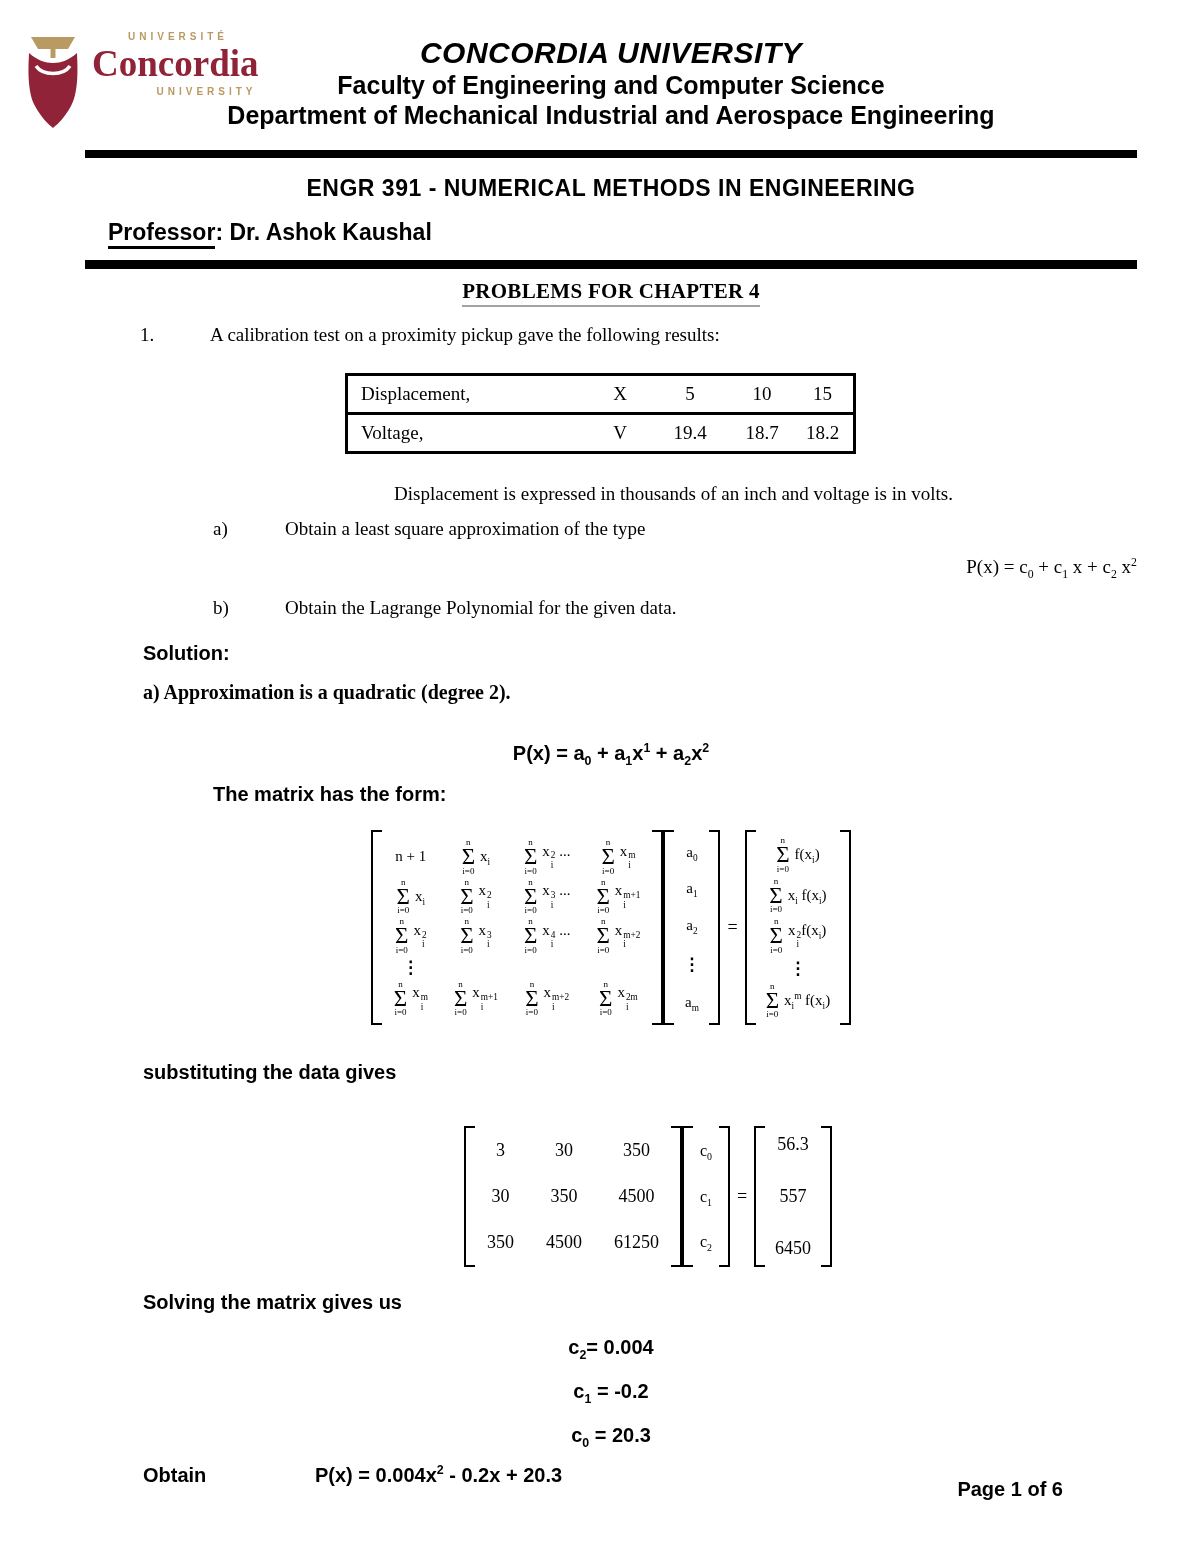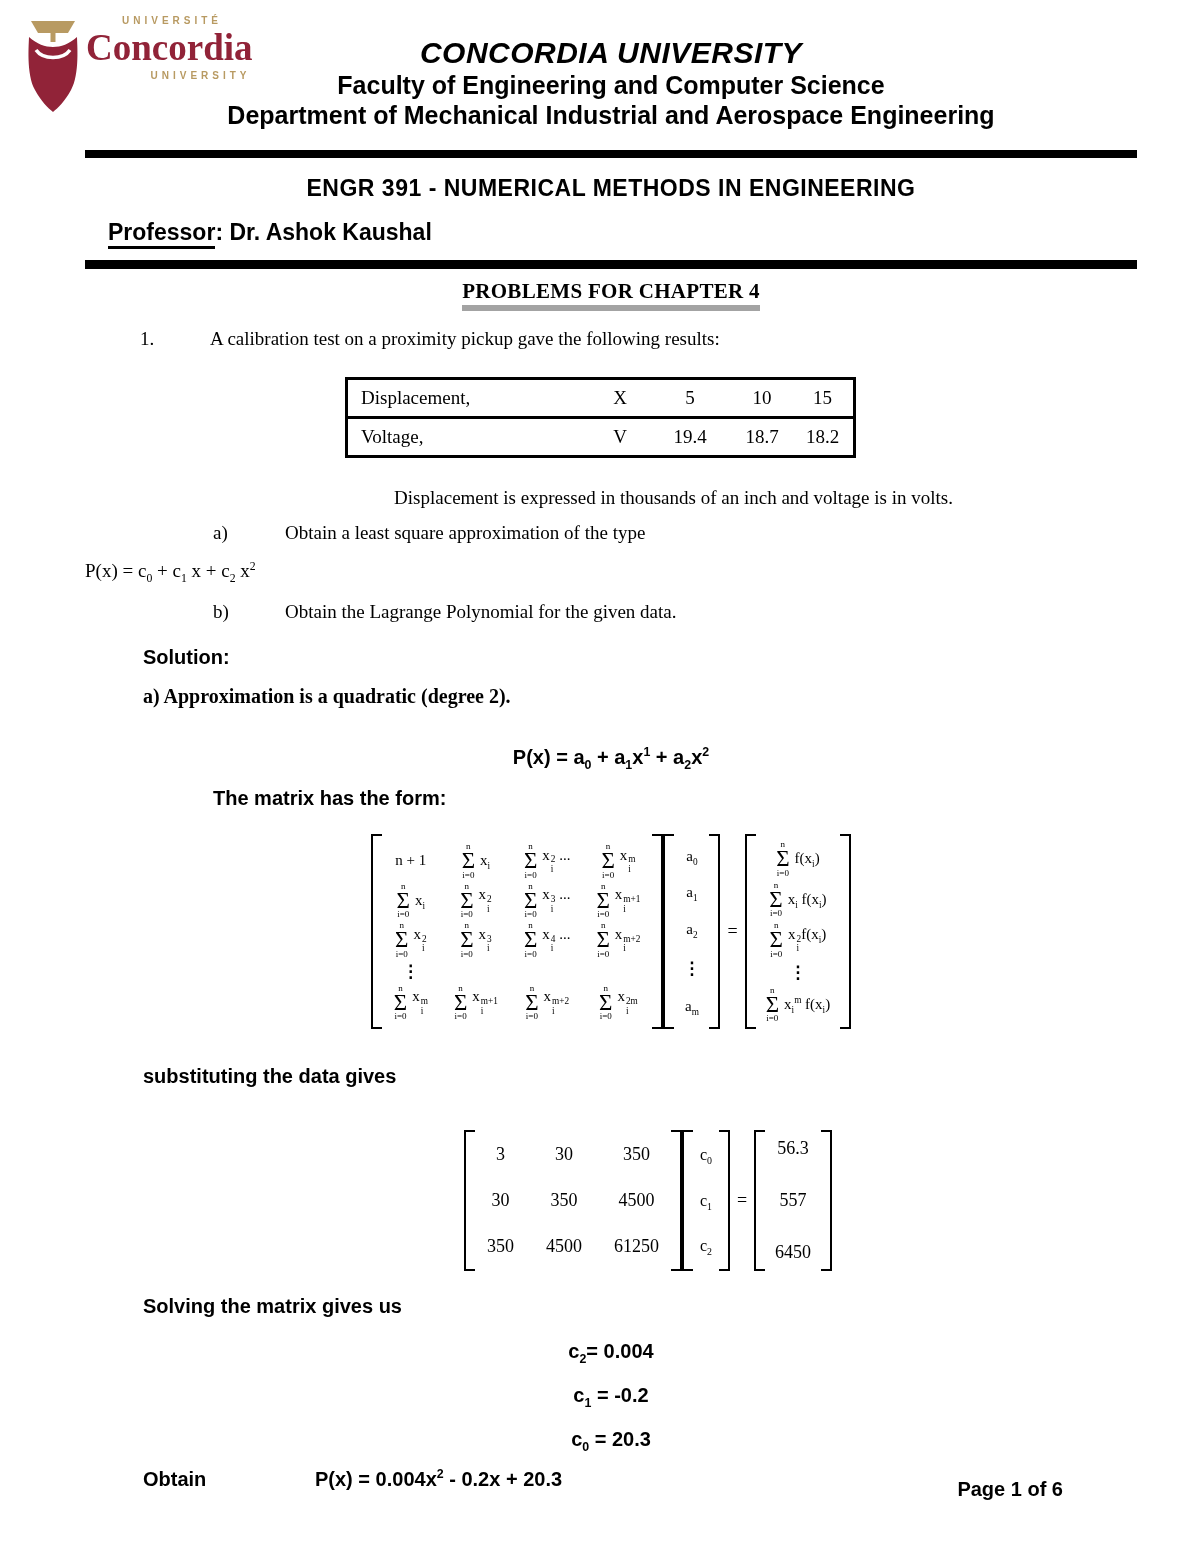--- a/index.html
+++ b/index.html
@@ -1,52 +1,52 @@
 <!DOCTYPE html>
 <html><head>
 <meta charset="utf-8">
 <style>
   html,body{margin:0;padding:0;background:#fff;}
   body{width:1200px;height:1553px;position:relative;color:#000;font-family:"Liberation Sans",sans-serif;overflow:hidden;}
   .page{padding:0 63px 0 85px;position:relative;}
 
   
   header{position:relative;height:150px;}
-  .logo{position:absolute;left:-65px;top:16px;display:flex;align-items:flex-start;gap:2px;}
+  .logo{position:absolute;left:-65px;top:32px;display:flex;align-items:flex-start;gap:8px;}
   .logo svg{display:block;}
   .logo-text{display:flex;flex-direction:column;line-height:1;}
   .lt-top{font-size:10px;font-weight:bold;letter-spacing:4px;margin-left:36px;}
   .lt-name{font-family:"Liberation Serif",serif;font-weight:700;font-size:37px;margin-top:3px;letter-spacing:0px;}
   .lt-bot{font-size:10px;font-weight:bold;letter-spacing:4px;align-self:flex-end;margin-top:5px;margin-right:2px;}
   .htitles{text-align:center;padding-top:36px;}
   .h-main{font-size:30px;font-weight:700;font-style:italic;line-height:34px;letter-spacing:0.5px;}
   .h-sub{font-size:25px;font-weight:700;line-height:30px;}
   .bar{height:8px;background:#000;}
   .bar2{height:9px;}
   .course{margin-top:17px;text-align:center;font-size:23px;font-weight:700;letter-spacing:0.5px;}
   .prof{margin-top:17px;margin-left:23px;font-size:23px;font-weight:700;}
   .prof .u{border-bottom:3px solid #000;padding-bottom:1px;}
   .bar2{margin-top:14px;}
 
   
   .chapter-wrap{text-align:center;margin-top:10px;}
-  .chapter{display:inline-block;font-family:"Liberation Serif",serif;font-size:21px;font-weight:700;border-bottom:6px solid #a3a3a3;padding-bottom:1px;letter-spacing:0.3px;}
+  .chapter{display:inline-block;font-family:"Liberation Serif",serif;font-size:21px;font-weight:700;border-bottom:2px solid #a3a3a3;padding-bottom:1px;letter-spacing:0.3px;}
   .prow{display:flex;margin-top:17px;margin-left:55px;font-family:"Liberation Serif",serif;font-size:19px;}
   .pnum{width:70px;}
   .ptable{width:505px;margin:27px 0 0 260px;border:3px solid #000;}
   .trow{display:grid;grid-template-columns:238px 68px 72px 72px 49px;height:36px;align-items:center;font-family:"Liberation Serif",serif;font-size:19px;}
   .trow + .trow{border-top:3px solid #000;}
   .tlabel{padding-left:13px;}
   .tc{text-align:center;}
   .note{margin-top:29px;margin-left:125px;font-family:"Liberation Serif",serif;font-size:19px;text-align:center;}
   .partrow{display:flex;margin-left:128px;font-family:"Liberation Serif",serif;font-size:19px;}
   .pa{margin-top:13px;}
   .pb{margin-top:19px;}
   .plabel{width:72px;}
-  .ceq{margin-top:16px;text-align:left;font-family:"Liberation Serif",serif;font-size:19px;}
+  .ceq{margin-top:16px;text-align:right;font-family:"Liberation Serif",serif;font-size:19px;}
 
   
   .sol-h{margin-top:23px;margin-left:58px;font-size:20px;font-weight:700;}
   .sol-a{margin-top:16px;margin-left:58px;font-size:20px;font-weight:700;font-family:Liberation Serif, serif;}
   .eqpoly{margin-top:38px;text-align:center;font-size:20px;font-weight:700;}
   .mintro{margin-top:18px;margin-left:128px;font-size:20px;font-weight:700;}
   .subst{margin-top:36px;margin-left:58px;font-size:20px;font-weight:700;}
   .solving{margin-top:24px;margin-left:58px;font-size:20px;font-weight:700;}
   .resline{text-align:center;font-size:20px;font-weight:700;}
   .r1{margin-top:22px;} .r2{margin-top:21px;} .r3{margin-top:21px;}

